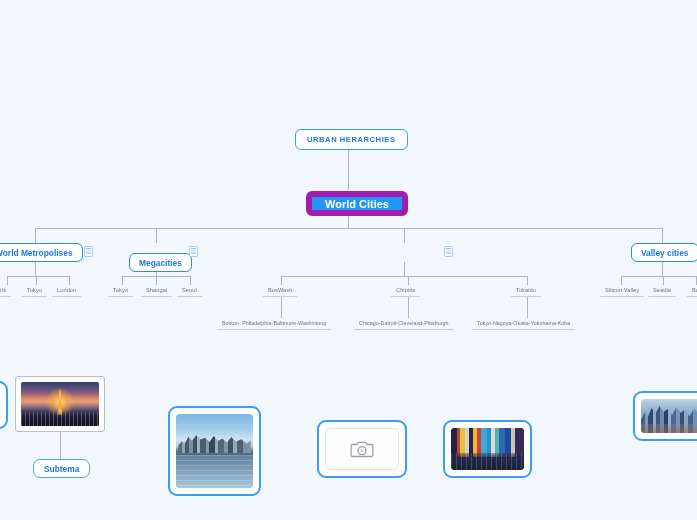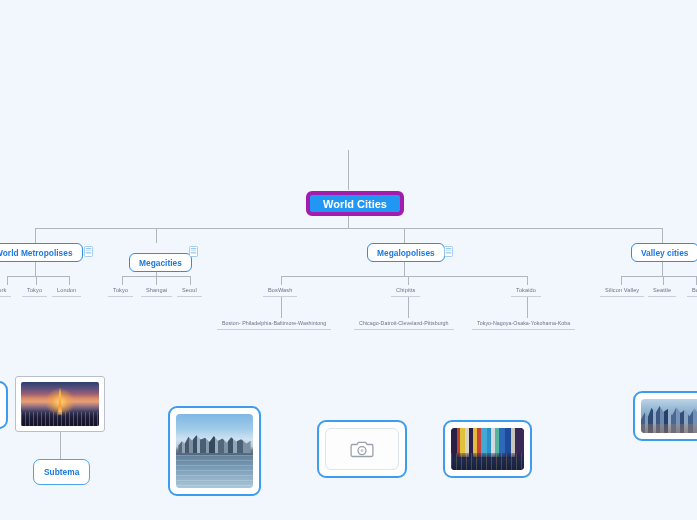--- a/index.html
+++ b/index.html
@@ -40,21 +40,21 @@
     font-weight: bold;
     letter-spacing: 0.55px;
     height: 21px;
     padding: 0 11px;
     border-radius: 6px;
   }
 
   .node-main {
     background: #2196f3;
     color: #ffffff;
-    border: 4px solid #a21caf;
+    border: 6px solid #a21caf;
     font-size: 11px;
     font-weight: bold;
     height: 25px;
     padding: 0 13px;
     border-radius: 6px;
   }
 
   .node-l2 {
     border: 1.5px solid #2c8ded;
     background: #ffffff;
@@ -89,21 +89,21 @@
     border-radius: 0;
     letter-spacing: 0.05px;
   }
 
   .node-sub {
     border: 1.5px solid #4ba3f2;
     background: #ffffff;
     color: #1d7ae0;
     font-size: 8.4px;
     font-weight: bold;
-    height: 26px;
+    height: 19px;
     padding: 0 10px;
     border-radius: 7px;
   }
 
   
   .note-icon {
     position: absolute;
     width: 9px; height: 11px;
     z-index: 6;
     display: block;
@@ -291,20 +291,23 @@
       <path d="M662 262 L662 276"></path>
       <path d="M621 276 L697 276"></path>
       <path d="M621 276 L621 285"></path>
       <path d="M663 276 L663 285"></path>
       <path d="M696 276 L696 285"></path>
 
       <path d="M60 432 L60 459"></path>
     </g>
   </svg>
 
+  <div class="node node-root" style="left:295px; top:129px;">
+    <span>URBAN HERARCHIES</span>
+  </div>
 
   <div class="node node-main" style="left:306px; top:191px;">
     <span>World Cities</span>
   </div>
 
   <div class="node node-l2" style="left:-15px; top:243px;">
     <span>World Metropolises</span>
   </div>
   <svg class="note-icon" style="left:84px; top:246px;" viewBox="0 0 9 11">
     <rect x="0.5" y="0.5" width="8" height="10" rx="1" fill="#ffffff" stroke="#8fc2f0" stroke-width="0.8"></rect>
@@ -316,23 +319,20 @@
   <div class="node node-l2" style="left:129px; top:253px;">
     <span>Megacities</span>
   </div>
   <svg class="note-icon" style="left:189px; top:246px;" viewBox="0 0 9 11">
     <rect x="0.5" y="0.5" width="8" height="10" rx="1" fill="#ffffff" stroke="#8fc2f0" stroke-width="0.8"></rect>
     <rect x="1.8" y="2.2" width="5.4" height="1" fill="#7fbaf0"></rect>
     <rect x="1.8" y="4.3" width="5.4" height="1" fill="#b9dcf7"></rect>
     <rect x="1.8" y="6.4" width="5.4" height="1" fill="#7fbaf0"></rect>
   </svg>
 
-  <div class="node node-l2" style="left:367px; top:243px;">
-    <span>Megalopolises</span>
-  </div>
   <svg class="note-icon" style="left:444px; top:246px;" viewBox="0 0 9 11">
     <rect x="0.5" y="0.5" width="8" height="10" rx="1" fill="#ffffff" stroke="#8fc2f0" stroke-width="0.8"></rect>
     <rect x="1.8" y="2.2" width="5.4" height="1" fill="#7fbaf0"></rect>
     <rect x="1.8" y="4.3" width="5.4" height="1" fill="#b9dcf7"></rect>
     <rect x="1.8" y="6.4" width="5.4" height="1" fill="#7fbaf0"></rect>
   </svg>
 
   <div class="node node-l2" style="left:631px; top:243px;">
     <span>Valley cities</span>
   </div>

